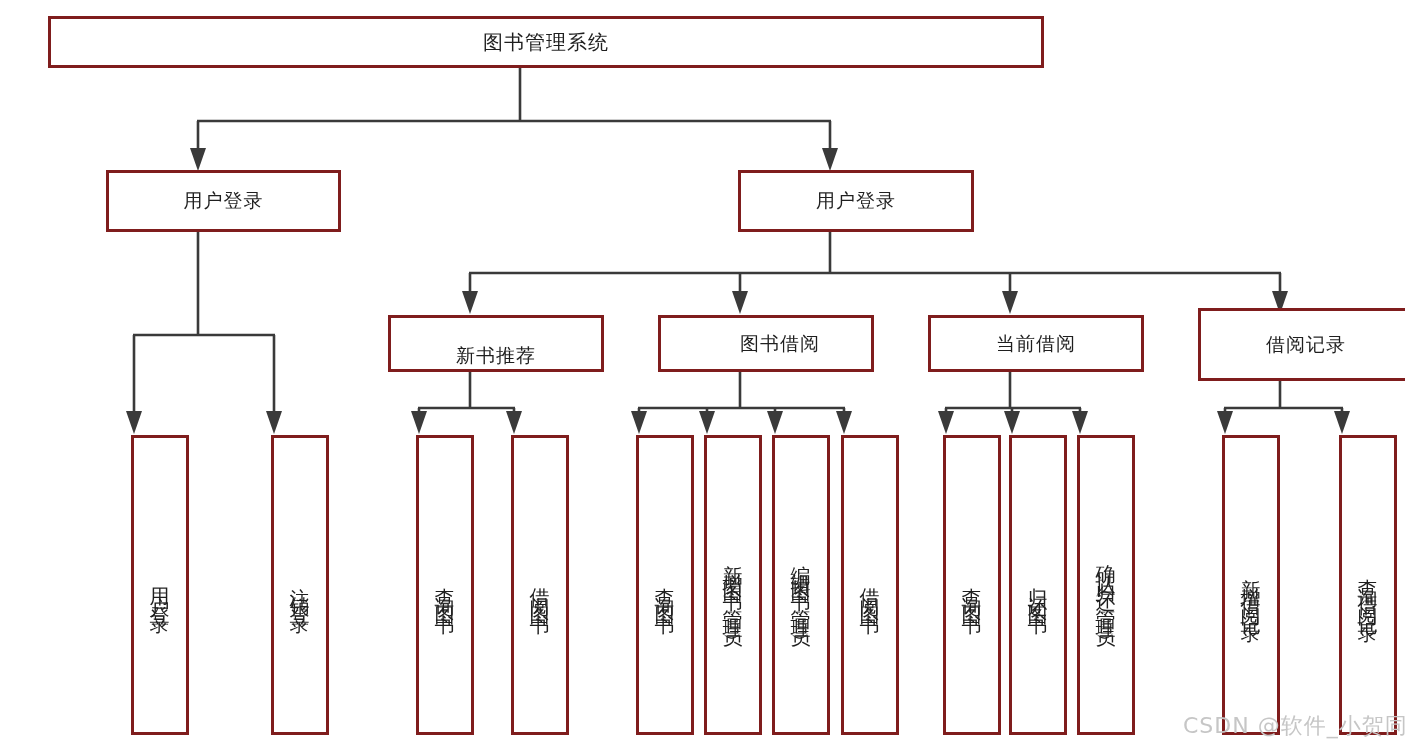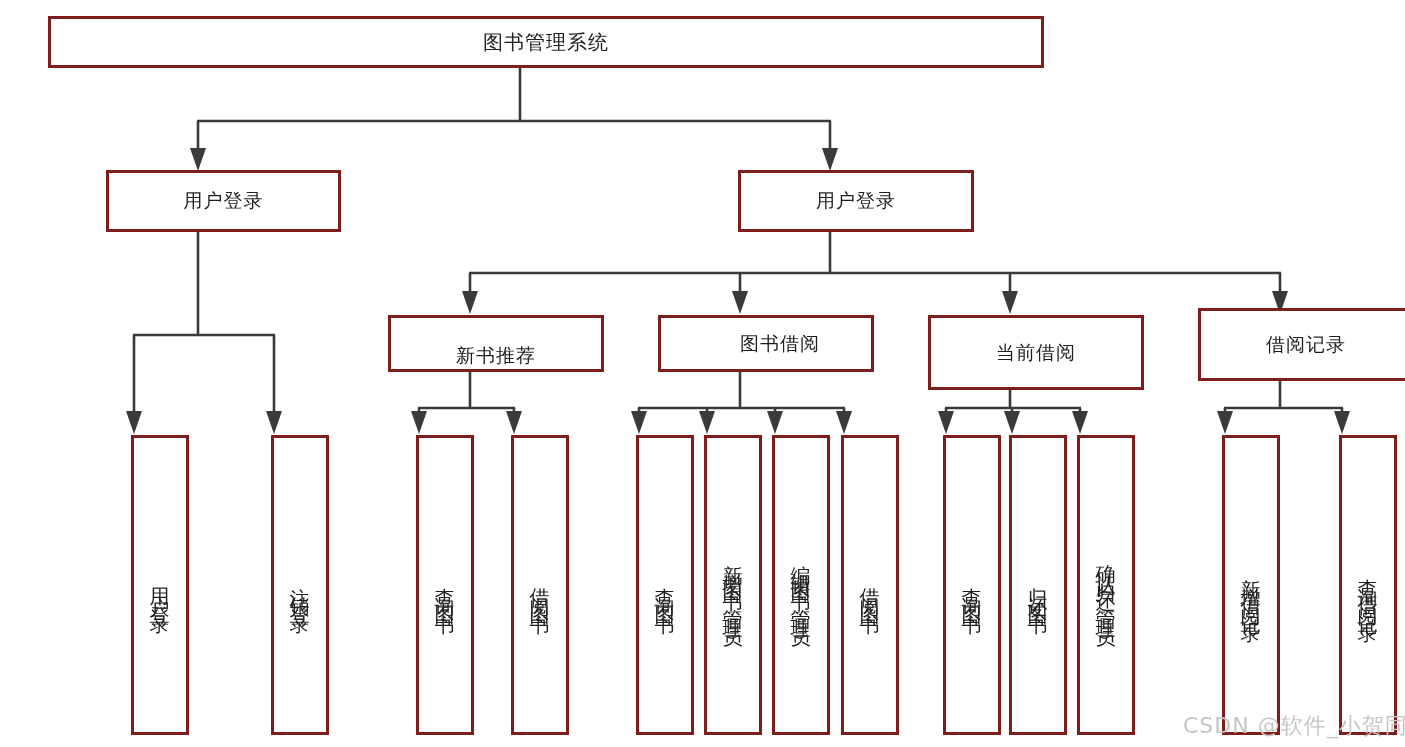--- a/index.html
+++ b/index.html
@@ -129,21 +129,21 @@
   <div class="box" style="left:712px; top:170px; width:236px; height:62px;">
     <span class="hlabel">用户登录</span>
   </div>
 
   <div class="box" style="left:362px; top:315px; width:216px; height:57px;align-items:flex-end;">
     <span class="hlabel">新书推荐</span>
   </div>
   <div class="box" style="left:632px; top:315px; width:216px; height:57px;padding-left:28px;">
     <span class="hlabel">图书借阅</span>
   </div>
-  <div class="box" style="left:902px; top:315px; width:216px; height:75px;">
+  <div class="box" style="left:902px; top:315px; width:216px; height:57px;">
     <span class="hlabel">当前借阅</span>
   </div>
   <div class="box" style="left:1172px; top:308px; width:216px; height:73px;">
     <span class="hlabel">借阅记录</span>
   </div>
 
   <div class="box" style="left:105px; top:435px; width:58px; height:300px;">
     <span class="vlabel">用户登录</span>
   </div>
   <div class="box" style="left:245px; top:435px; width:58px; height:300px;">

